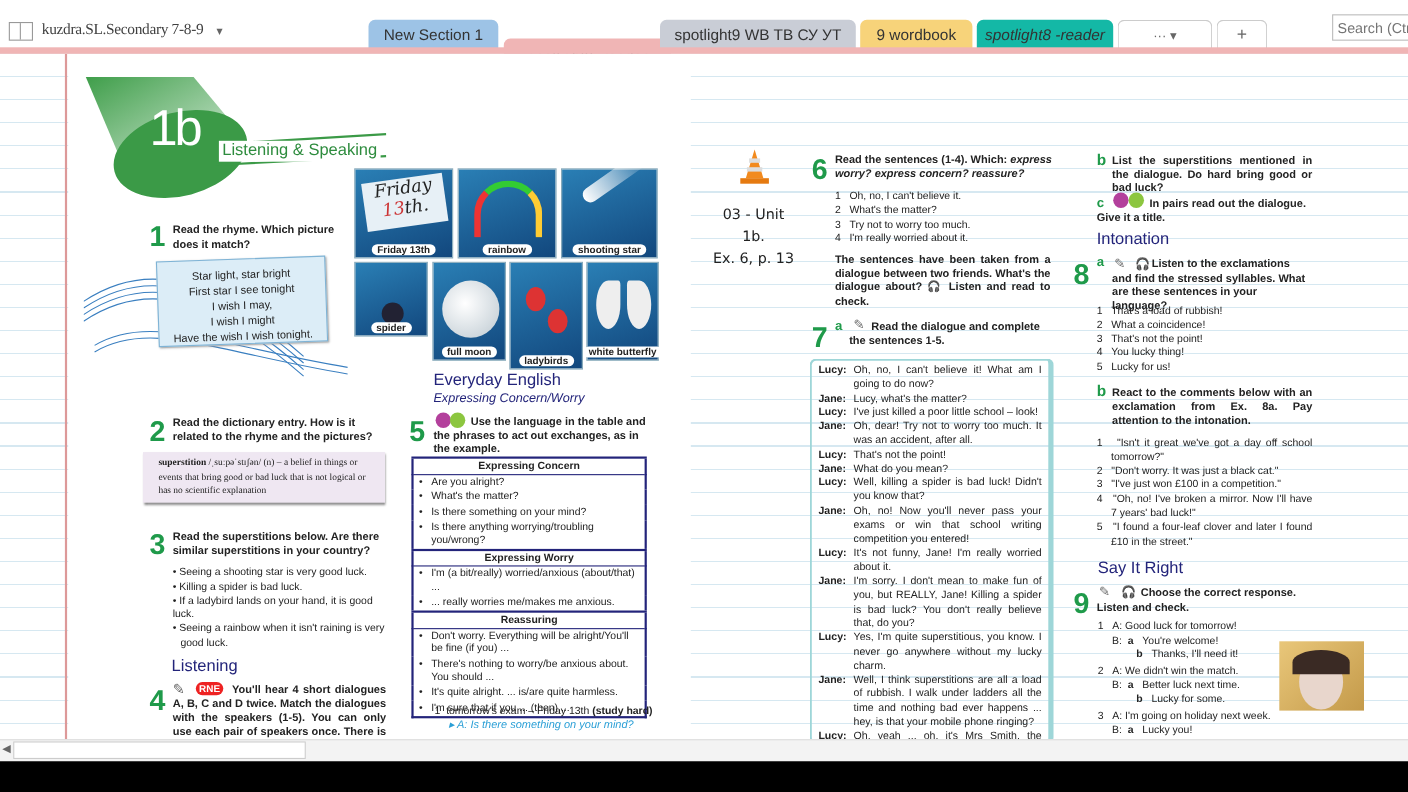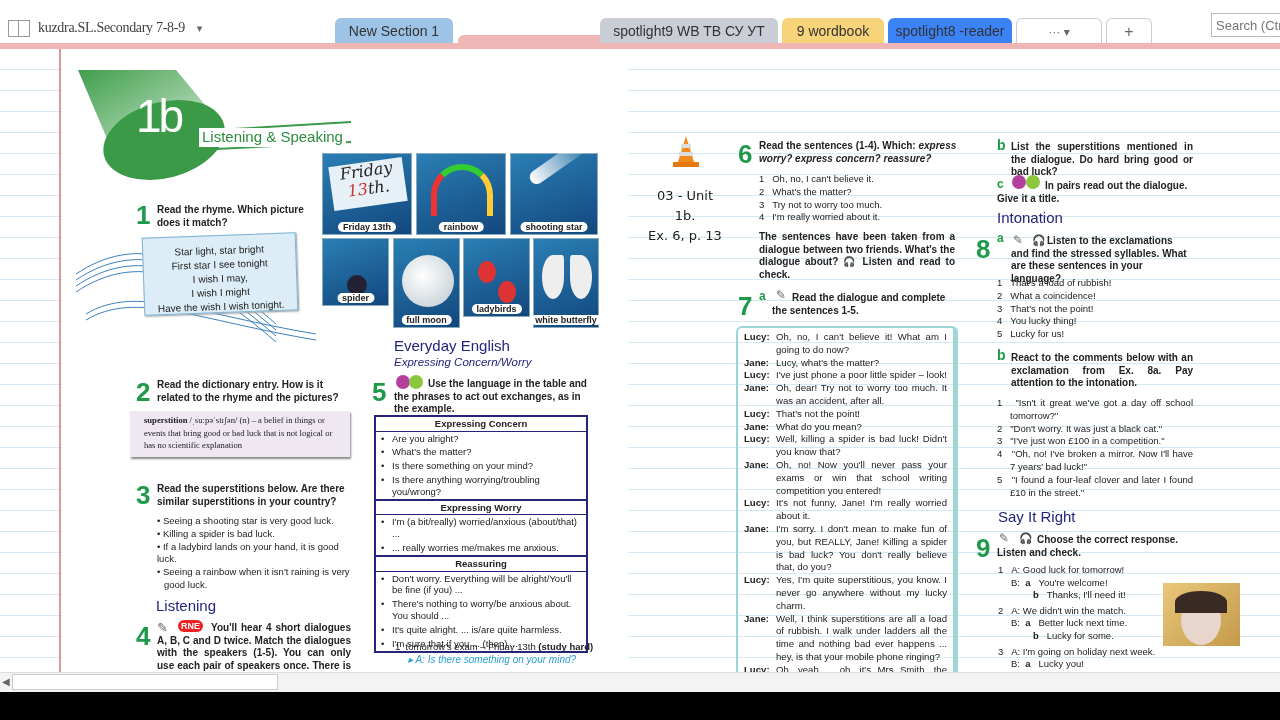--- a/index.html
+++ b/index.html
@@ -45,21 +45,21 @@
   <div id="topbar">
     <div id="notebook">
       <span class="nbicon"></span>
       <span class="nbname">kuzdra.SL.Secondary 7-8-9</span>
       <span class="caret">▾</span>
     </div>
     <div class="tab" style="left:335px;width:118px;background:#9dc3e6;">New Section 1</div>
     <div class="tab" style="left:458px;width:152px;top:12px;height:32px;background:#f0b5b5;margin-top:23px;">spotlight9- reader</div>
     <div class="tab" style="left:600px;width:178px;background:#c9cdd6;">spotlight9 WB TB СУ УТ</div>
     <div class="tab" style="left:782px;width:102px;background:#f7d37a;">9 wordbook</div>
-    <div class="tab" style="left:888px;width:124px;background:#3b82f6;">spotlight8 -reader</div>
+    <div class="tab" style="left:888px;width:124px;background:#14b8a6;font-style:italic;">spotlight8 -reader</div>
     <div class="tab" style="left:1016px;width:86px;background:#fff;border:1px solid #ccc;border-bottom:none;color:#666;font-size:12px;">··· ▾</div>
     <div class="tab" style="left:1106px;width:46px;background:#fff;border:1px solid #ccc;border-bottom:none;color:#666;font-size:16px;">+</div>
     <input id="search" placeholder="Search (Ctrl+E)" style="">
     <div id="tabline"></div>
   </div>
 
   <div id="page">
     <div id="margin"></div>
 
     <div id="bookL"></div>
@@ -117,21 +117,21 @@
       <span class="lbl">shooting star</span>
     </div>
     <div class="pic" style="left:322px;top:189px;width:67px;height:68px">
       <div style="position:absolute;left:24px;top:36px;width:20px;height:20px;border-radius:50%;background:#223"></div>
       <span class="lbl">spider</span>
     </div>
     <div class="pic" style="left:393px;top:189px;width:67px;height:90px">
       <div style="position:absolute;left:8px;top:16px;width:52px;height:52px;border-radius:50%;background:radial-gradient(circle at 40% 40%,#fff,#bcc8d0)"></div>
       <span class="lbl">full moon</span>
     </div>
-    <div class="pic" style="left:463px;top:189px;width:67px;height:79px">
+    <div class="pic" style="left:463px;top:189px;width:67px;height:98px">
       <div style="position:absolute;left:14px;top:22px;width:18px;height:22px;border-radius:50%;background:#d33"></div>
       <div style="position:absolute;left:34px;top:42px;width:18px;height:22px;border-radius:50%;background:#d33"></div>
       <span class="lbl">ladybirds</span>
     </div>
     <div class="pic" style="left:533px;top:189px;width:66px;height:90px">
       <div style="position:absolute;left:8px;top:16px;width:22px;height:44px;border-radius:50% 10% 50% 50%;background:#eee"></div>
       <div style="position:absolute;left:36px;top:16px;width:22px;height:44px;border-radius:10% 50% 50% 50%;background:#eee"></div>
       <span class="lbl">white butterfly</span>
     </div>
 
@@ -241,21 +241,21 @@
       <div class="dl">
           <span class="sp">Lucy:</span>
           <span>Oh, no, I can't believe it! What am I going to do now?</span>
         </div>
       <div class="dl">
           <span class="sp">Jane:</span>
           <span>Lucy, what's the matter?</span>
         </div>
       <div class="dl">
           <span class="sp">Lucy:</span>
-          <span>I've just phone a poor little spider – look!</span>
+          <span>I've just killed a poor little school – look!</span>
         </div>
       <div class="dl">
           <span class="sp">Jane:</span>
           <span>Oh, dear! Try not to worry too much. It was an accident, after all.</span>
         </div>
       <div class="dl">
           <span class="sp">Lucy:</span>
           <span>That's not the point!</span>
         </div>
       <div class="dl">

